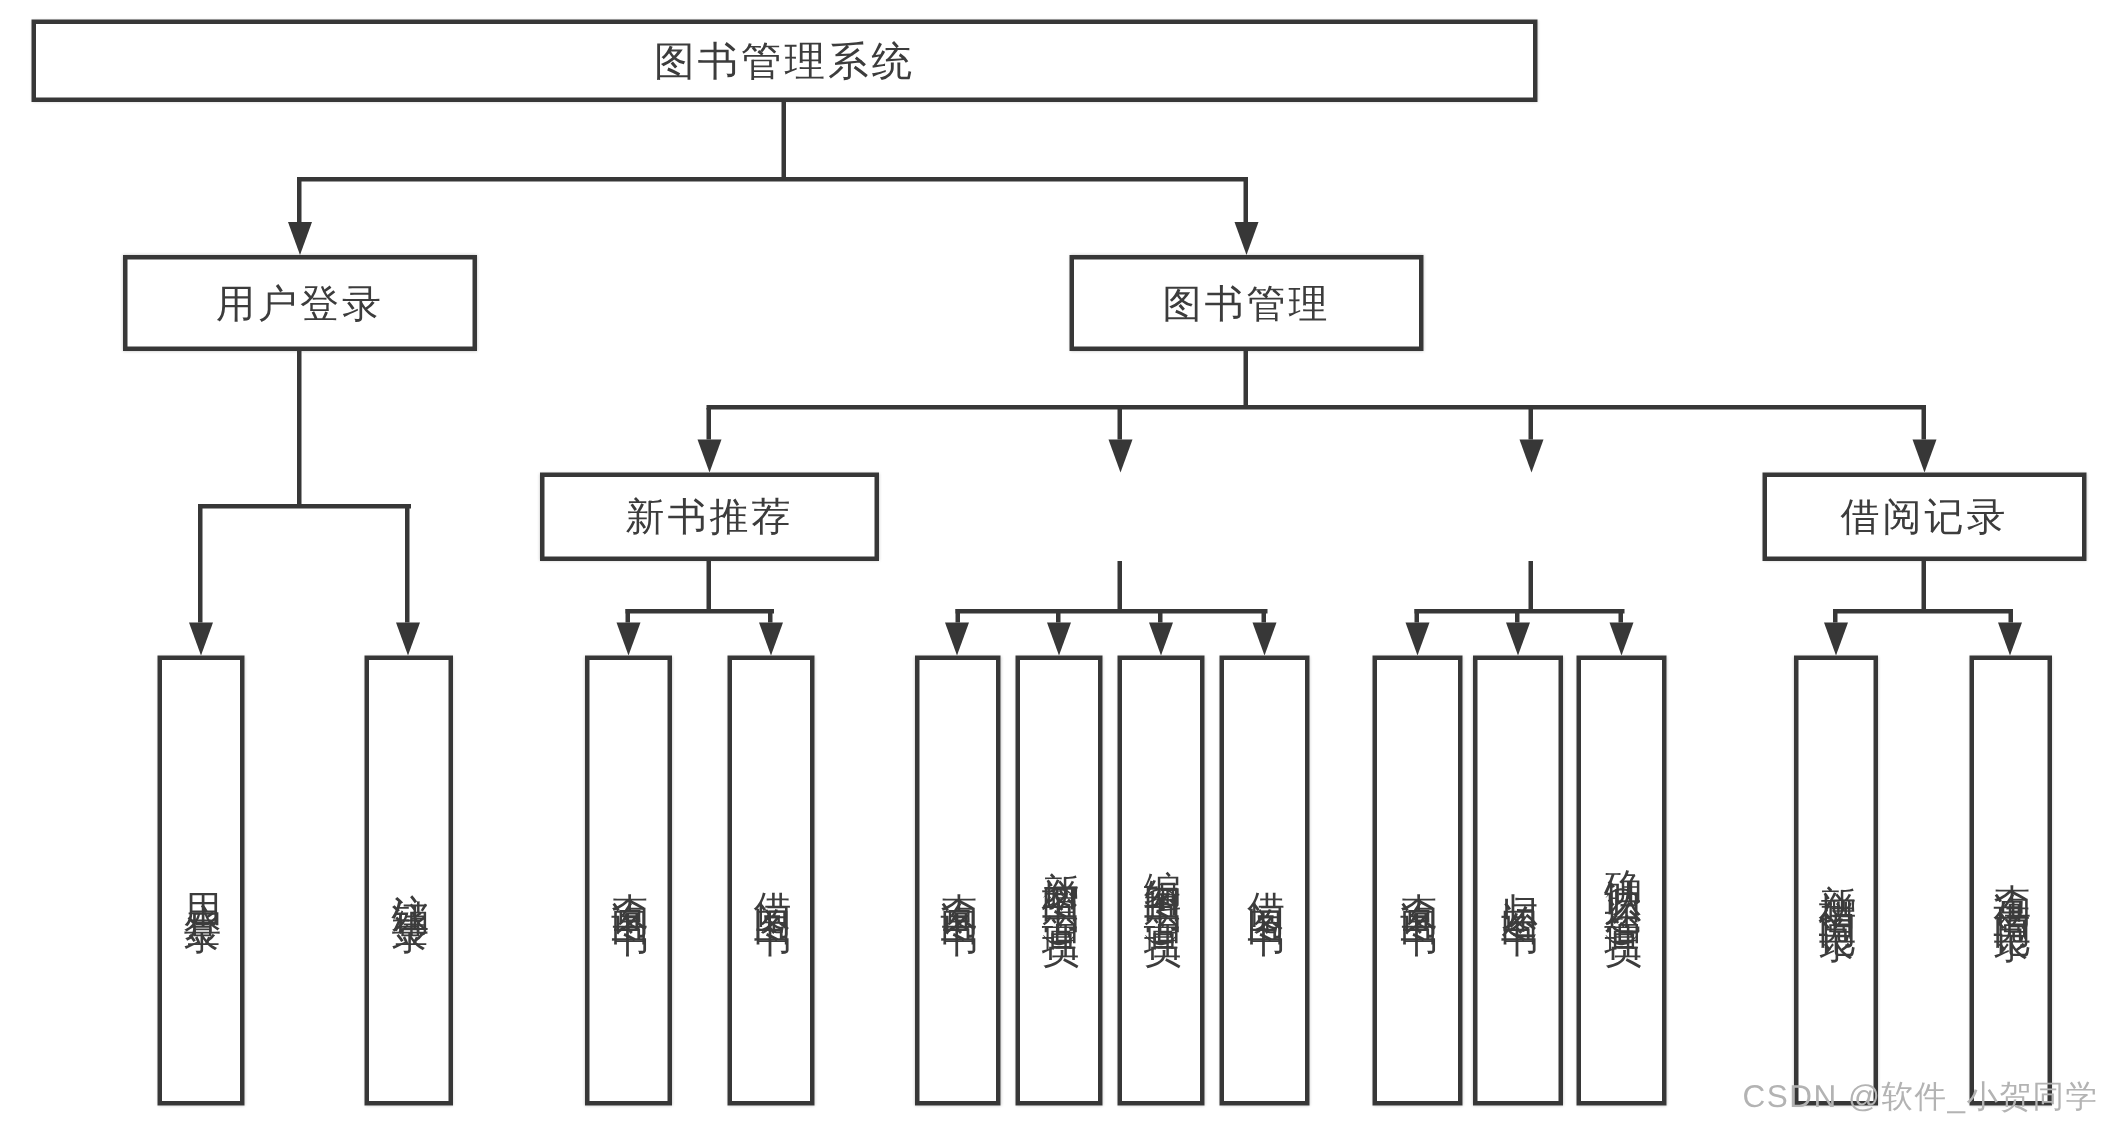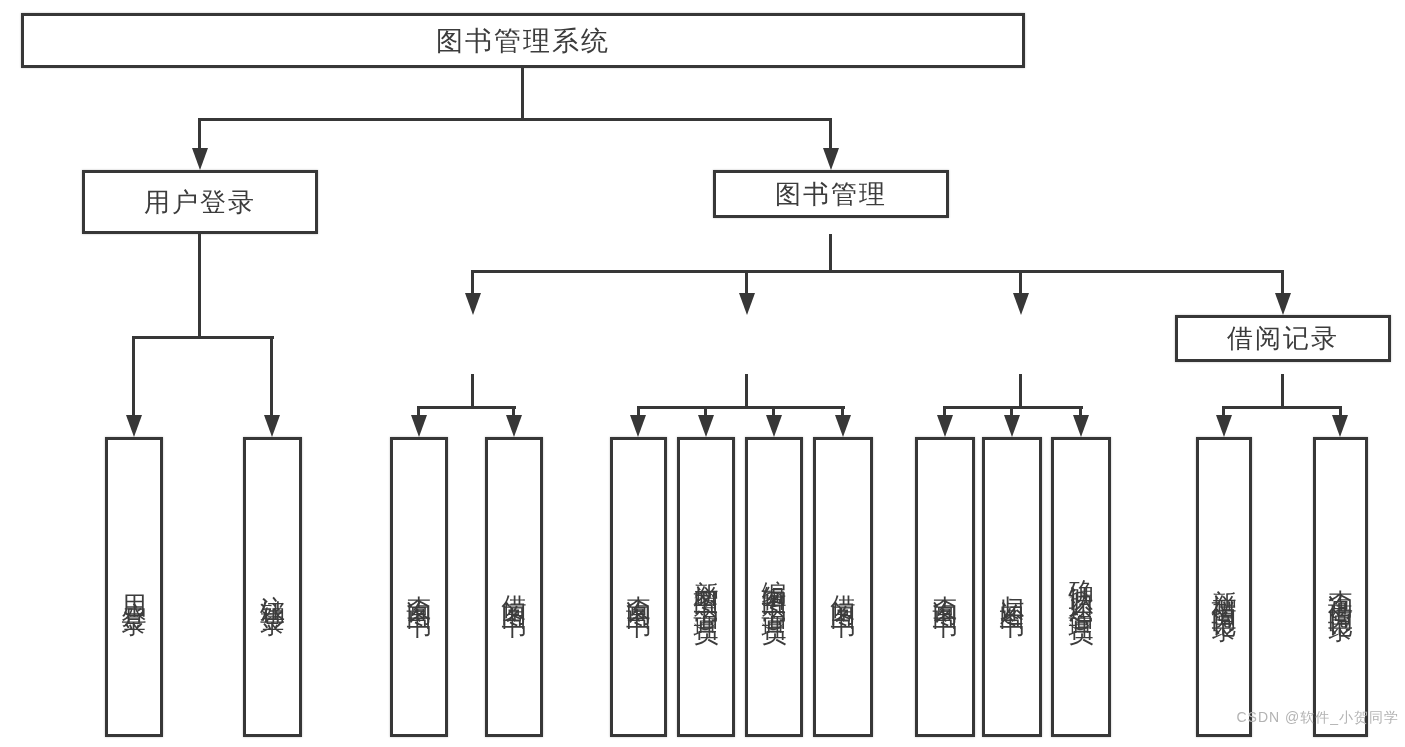--- a/index.html
+++ b/index.html
@@ -50,22 +50,22 @@
     position: absolute;
     width: 0; height: 0;
     border-left: 8px solid transparent;
     border-right: 8px solid transparent;
     border-top: 22px solid var(--line);
   }
 
   .watermark {
     position: absolute;
     right: 6px;
-    bottom: 20px;
-    font-size: 14px;
+    bottom: 2px;
+    font-size: 21px;
     letter-spacing: 1px;
     color: var(--wm);
     white-space: nowrap;
   }
 </style>
 </head>
 <body>
 
 <div class="canvas">
 
@@ -76,21 +76,21 @@
   <div class="vline" style="left:521px; top:68px; height:52px;"></div>
   <div class="hline" style="left:198px; top:118px; width:634px;"></div>
   <div class="vline" style="left:198px; top:118px; height:30px;"></div>
   <div class="arrow" style="left:192px; top:148px;"></div>
   <div class="vline" style="left:829px; top:118px; height:30px;"></div>
   <div class="arrow" style="left:823px; top:148px;"></div>
 
   <div class="box hbox" style="left:82px; top:170px; width:236px; height:64px;">
     <span>用户登录</span>
   </div>
-  <div class="box hbox" style="left:713px; top:170px; width:236px; height:48px;">
+  <div class="box hbox" style="left:713px; top:170px; width:236px; height:64px;">
     <span>图书管理</span>
   </div>
 
   <div class="vline" style="left:198px; top:234px; height:102px;"></div>
   <div class="hline" style="left:132px; top:336px; width:142px;"></div>
   <div class="vline" style="left:132px; top:336px; height:79px;"></div>
   <div class="arrow" style="left:126px; top:415px;"></div>
   <div class="vline" style="left:270px; top:336px; height:79px;"></div>
   <div class="arrow" style="left:264px; top:415px;"></div>
 
@@ -98,21 +98,24 @@
   <div class="hline" style="left:471px; top:270px; width:813px;"></div>
   <div class="vline" style="left:471px; top:272px; height:21px;"></div>
   <div class="arrow" style="left:465px; top:293px;"></div>
   <div class="vline" style="left:745px; top:272px; height:21px;"></div>
   <div class="arrow" style="left:739px; top:293px;"></div>
   <div class="vline" style="left:1019px; top:272px; height:21px;"></div>
   <div class="arrow" style="left:1013px; top:293px;"></div>
   <div class="vline" style="left:1281px; top:272px; height:21px;"></div>
   <div class="arrow" style="left:1275px; top:293px;"></div>
 
-  <div class="box hbox" style="left:1175px; top:315px; width:216px; height:47px;">
+  <div class="box hbox" style="left:360px; top:315px; width:226px; height:59px;">
+    <span>新书推荐</span>
+  </div>
+  <div class="box hbox" style="left:1175px; top:315px; width:216px; height:59px;">
     <span>借阅记录</span>
   </div>
 
   <div class="vline" style="left:471px; top:374px; height:32px;"></div>
   <div class="hline" style="left:417px; top:406px; width:99px;"></div>
   <div class="vline" style="left:417px; top:406px; height:9px;"></div>
   <div class="arrow" style="left:411px; top:415px;"></div>
   <div class="vline" style="left:512px; top:406px; height:9px;"></div>
   <div class="arrow" style="left:506px; top:415px;"></div>
 

